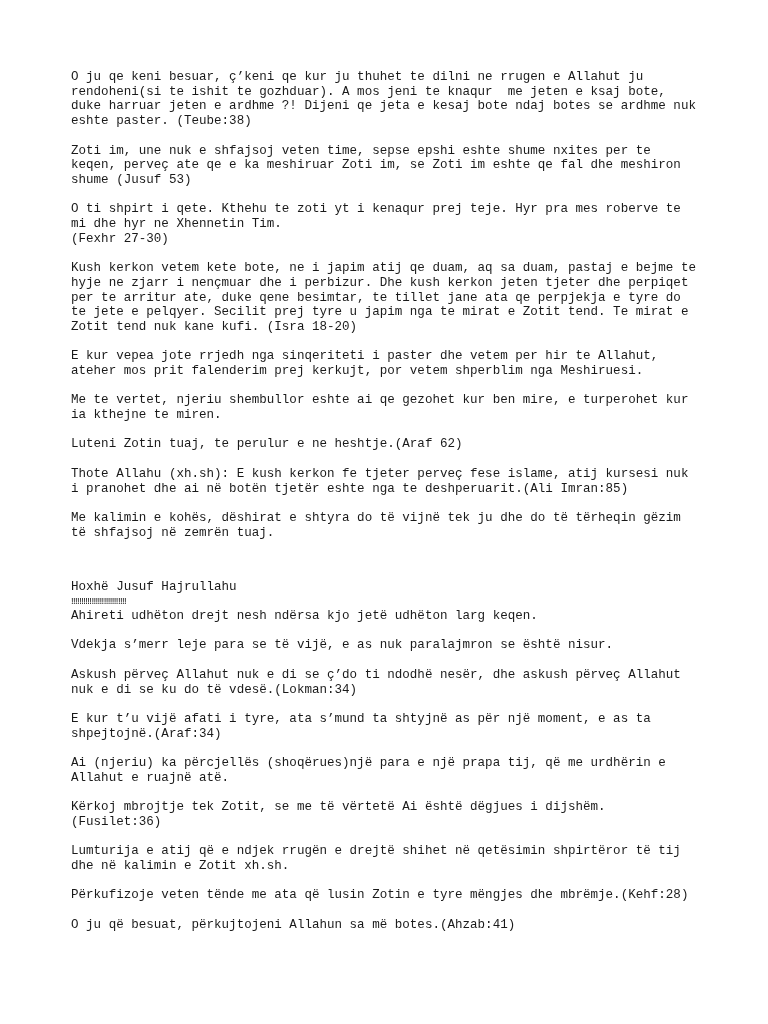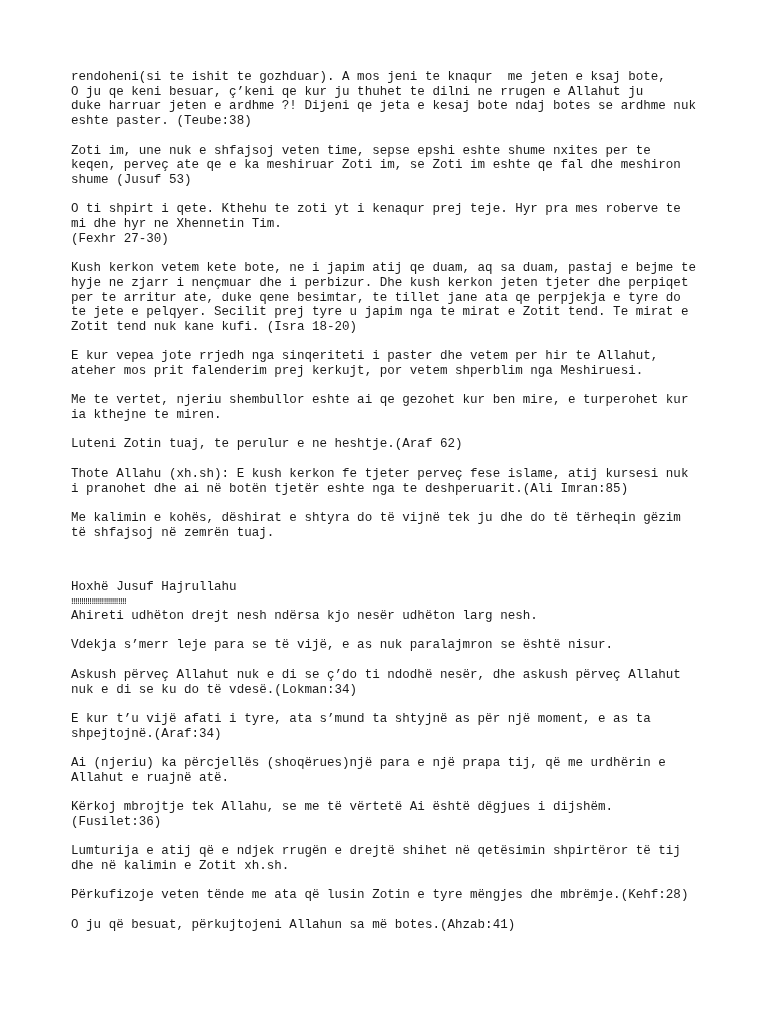--- a/index.html
+++ b/index.html
@@ -39,36 +39,36 @@
       white-space: pre;
       margin: 1px 0 3px 0;
       color: #1a1a1a;
     }
   </style>
 </head>
 <body>
 
 <div class="page">
   <div id="paras-before">
-      <div class="para"><div>rendoheni(si te ishit te gozhduar). A mos jeni te knaqur  me jeten e ksaj bote,</div><div>O ju qe keni besuar, ç’keni qe kur ju thuhet te dilni ne rrugen e Allahut ju</div><div>duke harruar jeten e ardhme ?! Dijeni qe jeta e kesaj bote ndaj botes se ardhme nuk</div><div>eshte paster. (Teube:38)</div></div>
+      <div class="para"><div>O ju qe keni besuar, ç’keni qe kur ju thuhet te dilni ne rrugen e Allahut ju</div><div>rendoheni(si te ishit te gozhduar). A mos jeni te knaqur  me jeten e ksaj bote,</div><div>duke harruar jeten e ardhme ?! Dijeni qe jeta e kesaj bote ndaj botes se ardhme nuk</div><div>eshte paster. (Teube:38)</div></div>
       <div class="para"><div>Zoti im, une nuk e shfajsoj veten time, sepse epshi eshte shume nxites per te</div><div>keqen, perveç ate qe e ka meshiruar Zoti im, se Zoti im eshte qe fal dhe meshiron</div><div>shume (Jusuf 53)</div></div>
       <div class="para"><div>O ti shpirt i qete. Kthehu te zoti yt i kenaqur prej teje. Hyr pra mes roberve te</div><div>mi dhe hyr ne Xhennetin Tim.</div><div>(Fexhr 27-30)</div></div>
       <div class="para"><div>Kush kerkon vetem kete bote, ne i japim atij qe duam, aq sa duam, pastaj e bejme te</div><div>hyje ne zjarr i nençmuar dhe i perbizur. Dhe kush kerkon jeten tjeter dhe perpiqet</div><div>per te arritur ate, duke qene besimtar, te tillet jane ata qe perpjekja e tyre do</div><div>te jete e pelqyer. Secilit prej tyre u japim nga te mirat e Zotit tend. Te mirat e</div><div>Zotit tend nuk kane kufi. (Isra 18-20)</div></div>
       <div class="para"><div>E kur vepea jote rrjedh nga sinqeriteti i paster dhe vetem per hir te Allahut,</div><div>ateher mos prit falenderim prej kerkujt, por vetem shperblim nga Meshiruesi.</div></div>
       <div class="para"><div>Me te vertet, njeriu shembullor eshte ai qe gezohet kur ben mire, e turperohet kur</div><div>ia kthejne te miren.</div></div>
       <div class="para"><div>Luteni Zotin tuaj, te perulur e ne heshtje.(Araf 62)</div></div>
       <div class="para"><div>Thote Allahu (xh.sh): E kush kerkon fe tjeter perveç fese islame, atij kursesi nuk</div><div>i pranohet dhe ai në botën tjetër eshte nga te deshperuarit.(Ali Imran:85)</div></div>
       <div class="para"><div>Me kalimin e kohës, dëshirat e shtyra do të vijnë tek ju dhe do të tërheqin gëzim</div><div>të shfajsoj në zemrën tuaj.</div></div>
     </div>
   <div class="para tight">Hoxhë Jusuf Hajrullahu</div>
   <div class="excl">!!!!!!!!!!!!!!!!!!!!!!!!!!!</div>
   <div id="paras-after">
-      <div class="para"><div>Ahireti udhëton drejt nesh ndërsa kjo nesër udhëton larg nesh.</div></div>
+      <div class="para"><div>Ahireti udhëton drejt nesh ndërsa kjo jetë udhëton larg keqen.</div></div>
       <div class="para"><div>Vdekja s’merr leje para se të vijë, e as nuk paralajmron se është nisur.</div></div>
       <div class="para"><div>Askush përveç Allahut nuk e di se ç’do ti ndodhë nesër, dhe askush përveç Allahut</div><div>nuk e di se ku do të vdesë.(Lokman:34)</div></div>
       <div class="para"><div>E kur t’u vijë afati i tyre, ata s’mund ta shtyjnë as për një moment, e as ta</div><div>shpejtojnë.(Araf:34)</div></div>
       <div class="para"><div>Ai (njeriu) ka përcjellës (shoqërues)një para e një prapa tij, që me urdhërin e</div><div>Allahut e ruajnë atë.</div></div>
-      <div class="para"><div>Kërkoj mbrojtje tek Allahu, se me të vërtetë Ai është dëgjues i dijshëm.</div><div>(Fusilet:36)</div></div>
+      <div class="para"><div>Kërkoj mbrojtje tek Zotit, se me të vërtetë Ai është dëgjues i dijshëm.</div><div>(Fusilet:36)</div></div>
       <div class="para"><div>Lumturija e atij që e ndjek rrugën e drejtë shihet në qetësimin shpirtëror të tij</div><div>dhe në kalimin e Zotit xh.sh.</div></div>
       <div class="para"><div>Përkufizoje veten tënde me ata që lusin Zotin e tyre mëngjes dhe mbrëmje.(Kehf:28)</div></div>
       <div class="para"><div>O ju që besuat, përkujtojeni Allahun sa më botes.(Ahzab:41)</div></div>
     </div>
 </div>
 
 </body></html>

